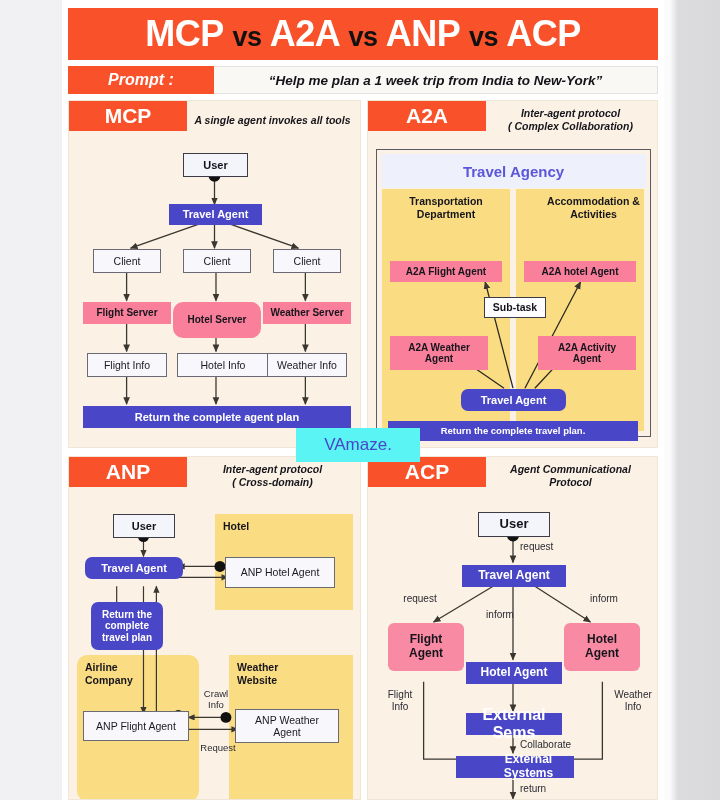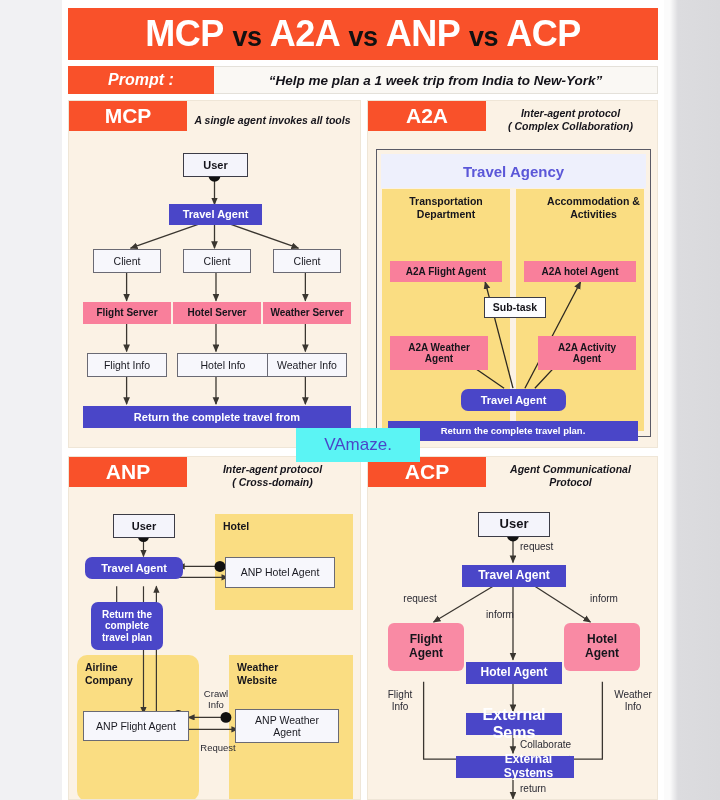--- a/index.html
+++ b/index.html
@@ -213,28 +213,28 @@
       <div class="q-sub one-line">A single agent invokes all tools</div>
 
       <div class="node n-white" style="left:114px; top:52px; width:65px; height:24px;">User</div>
       <div class="node n-indigo" style="left:100px; top:103px; width:93px; height:21px;">Travel Agent</div>
 
       <div class="node n-plain" style="left:24px; top:148px; width:68px; height:24px;">Client</div>
       <div class="node n-plain" style="left:114px; top:148px; width:68px; height:24px;">Client</div>
       <div class="node n-plain" style="left:204px; top:148px; width:68px; height:24px;">Client</div>
 
       <div class="node n-pink" style="left:14px; top:201px; width:88px; height:22px;">Flight Server</div>
-      <div class="node n-pink" style="left:104px; top:201px; width:88px; height:22px;">Hotel Server</div>
+      <div class="node n-pink" style="left:104px; top:201px; width:88px; height:36px;border-radius:10px;">Hotel Server</div>
       <div class="node n-pink" style="left:194px; top:201px; width:88px; height:22px;">Weather Server</div>
 
       <div class="node n-plain" style="left:18px; top:252px; width:80px; height:24px;">Flight Info</div>
       <div class="node n-plain" style="left:108px; top:252px; width:92px; height:24px;">Hotel Info</div>
       <div class="node n-plain" style="left:198px; top:252px; width:80px; height:24px;">Weather Info</div>
 
-      <div class="node n-indigo" style="left:14px; top:305px; width:268px; height:22px;">Return the complete travel from</div>
+      <div class="node n-indigo" style="left:14px; top:305px; width:268px; height:22px;">Return the complete agent plan</div>
     </div>
 
     <div class="quad" id="q-a2a">
       <div class="q-badge">A2A</div>
       <div class="q-sub">
         <div>Inter-agent protocol</div>
         <div>( Complex Collaboration)</div>
       </div>
 
       <div class="agency-frame" style="left:8px; top:48px; width:275px; height:288px;">

